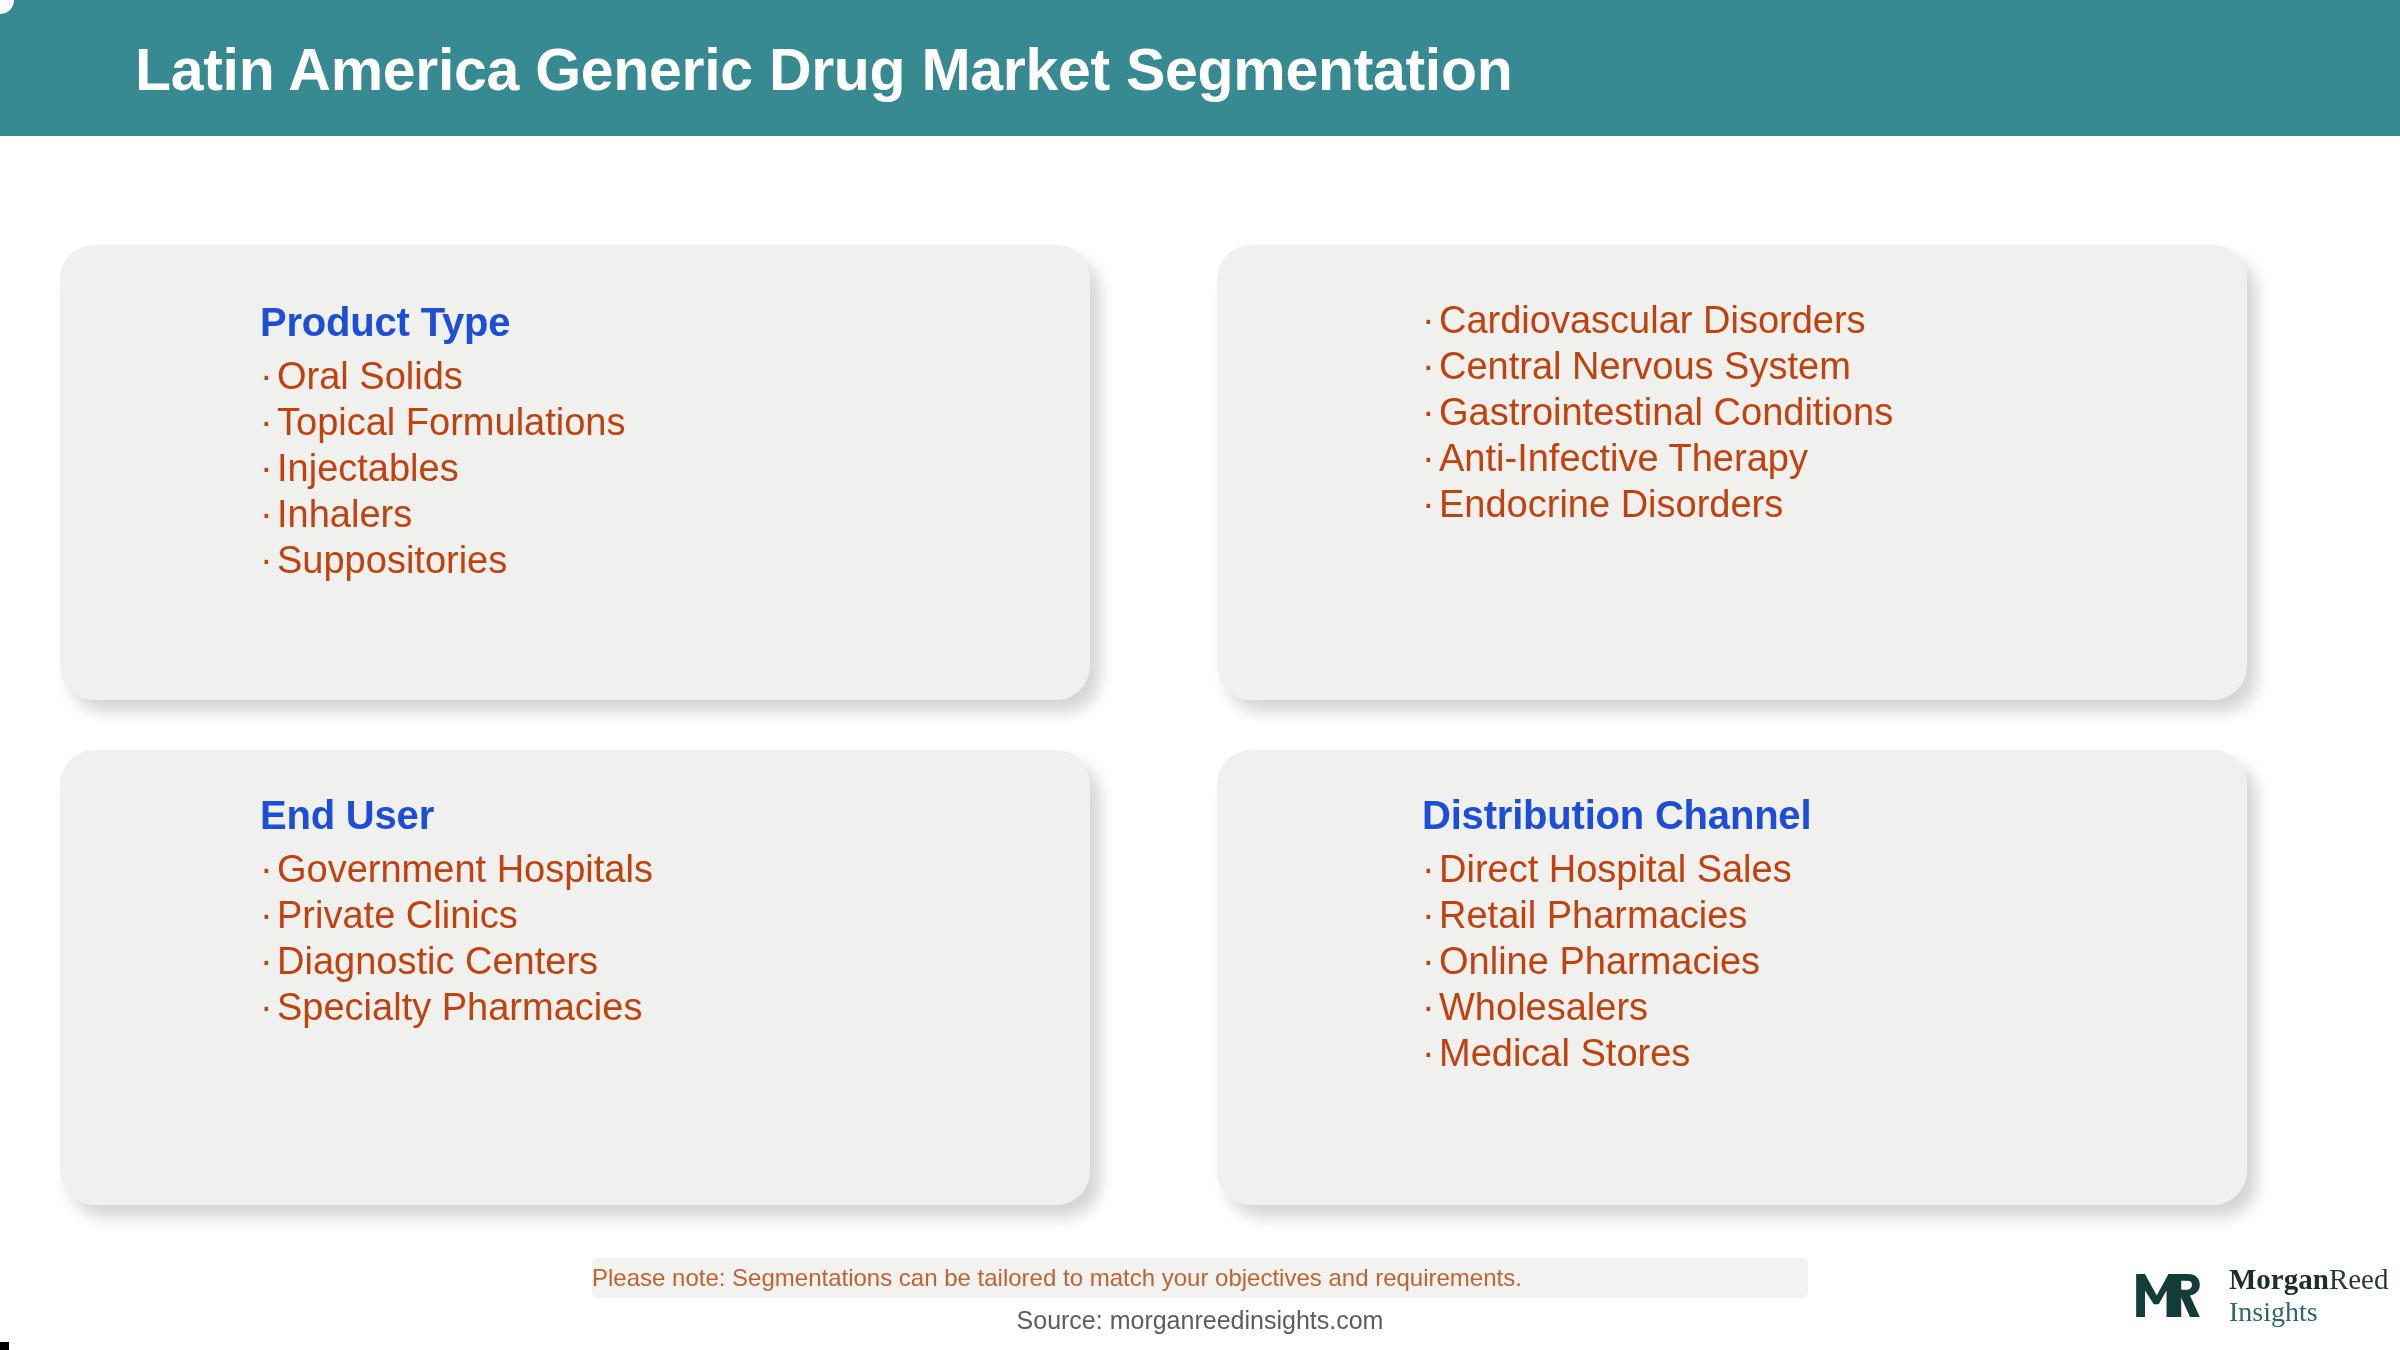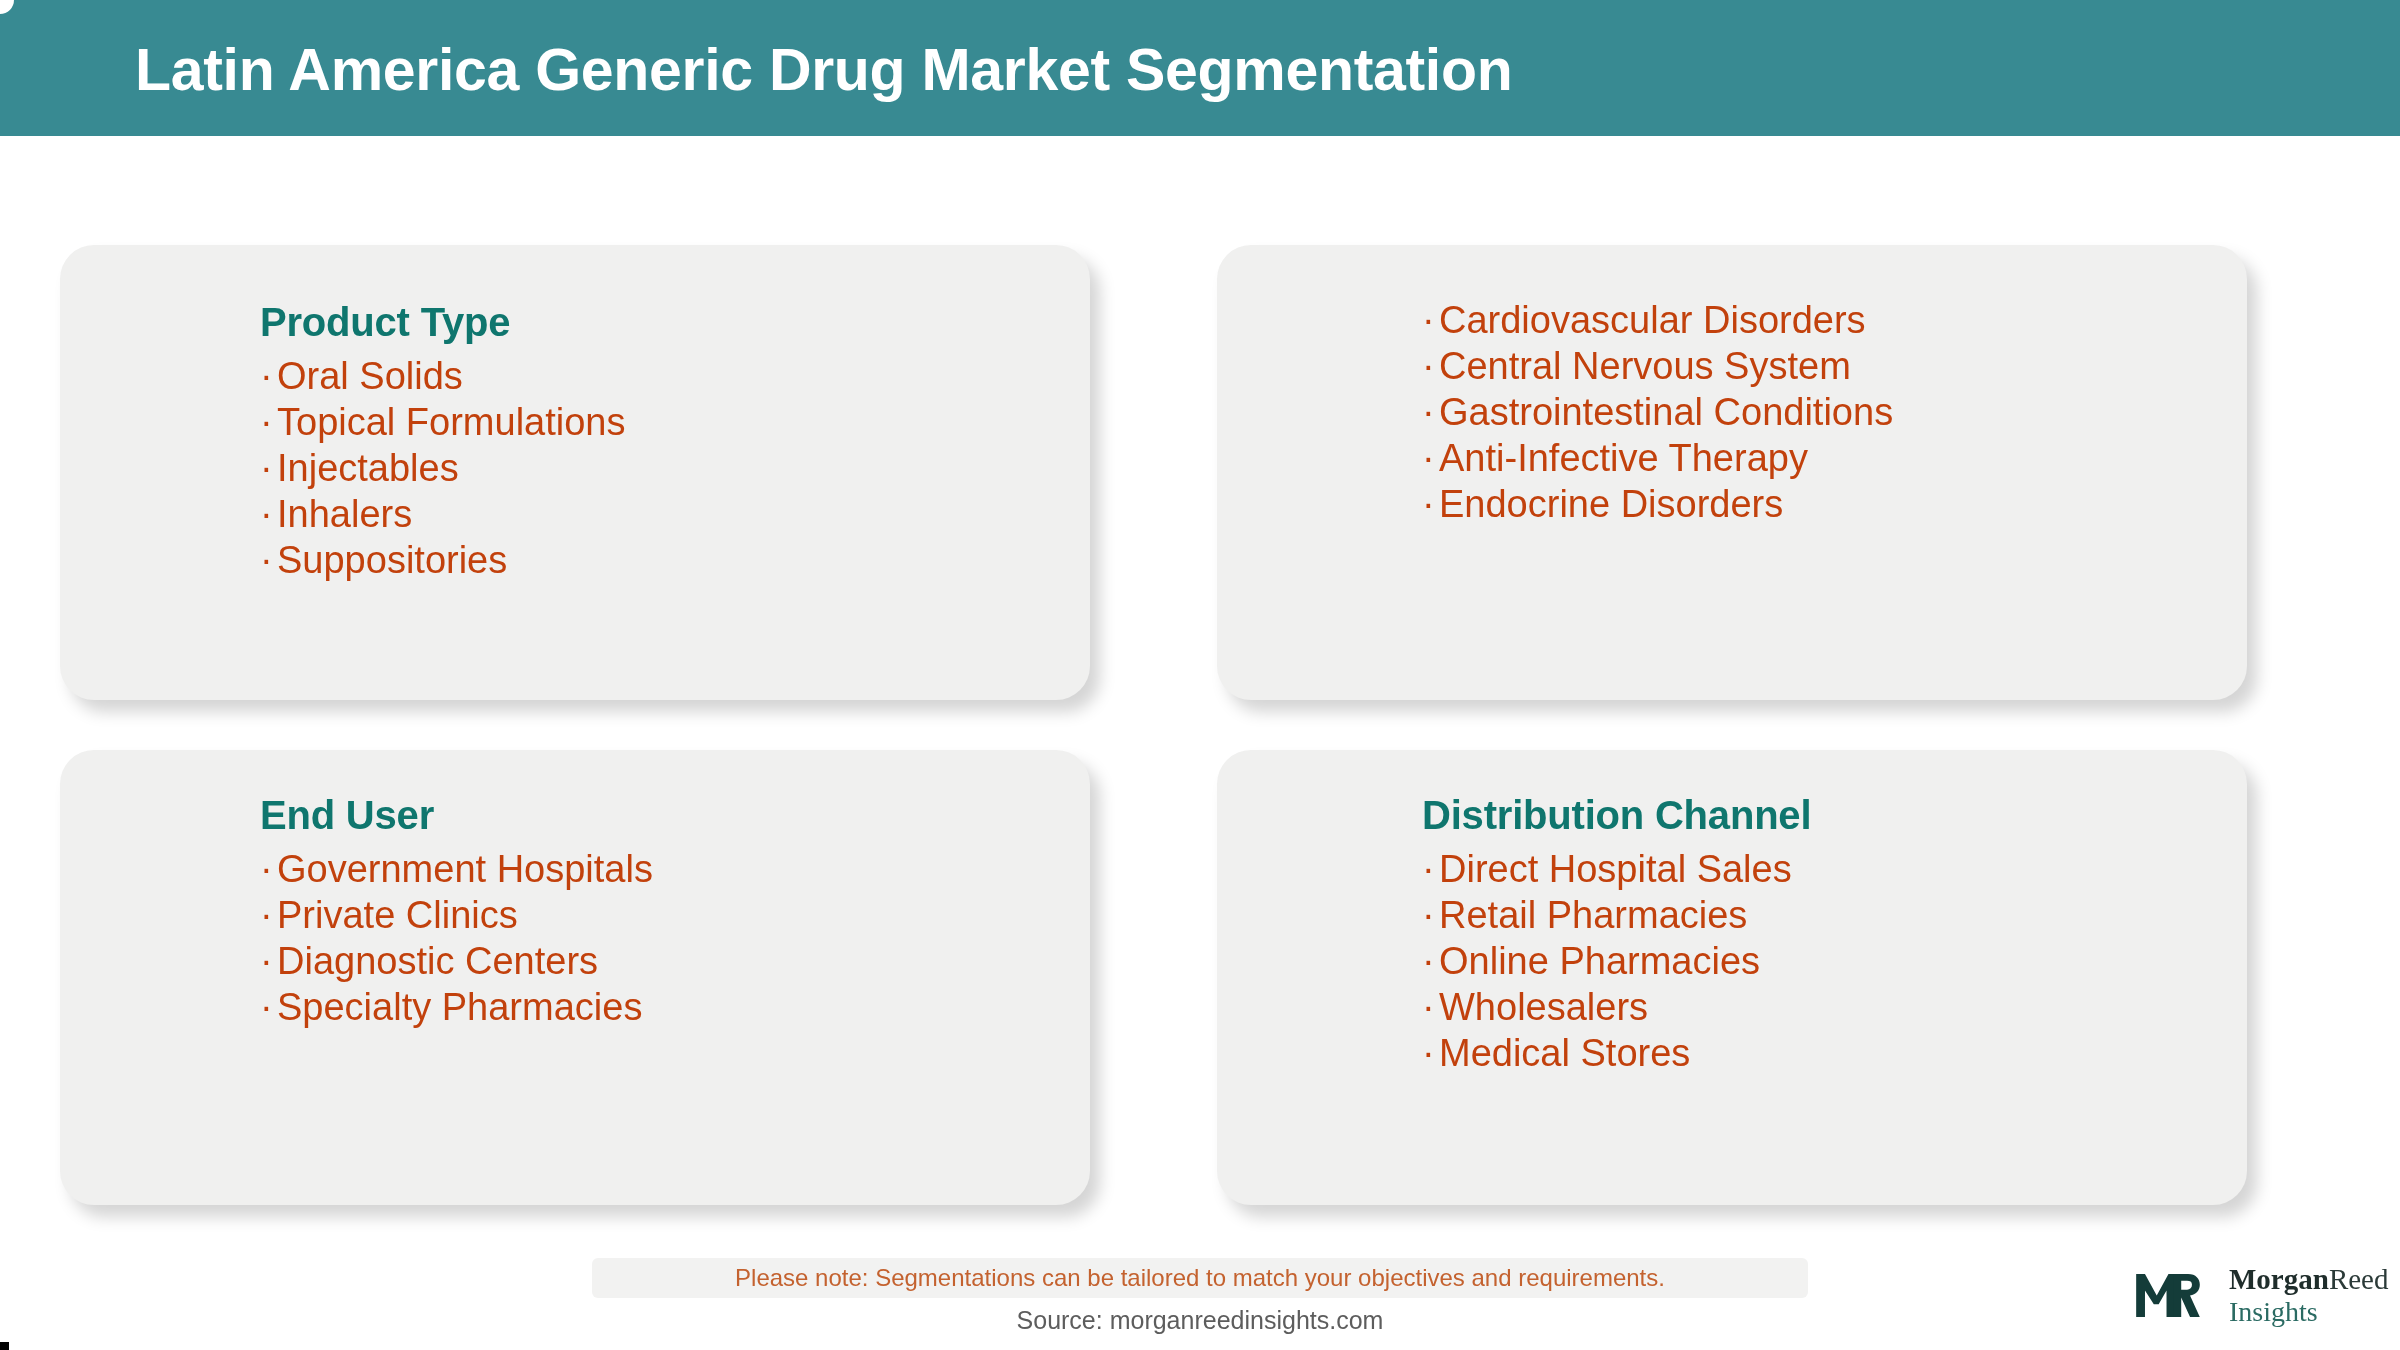--- a/index.html
+++ b/index.html
@@ -73,21 +73,21 @@
     left: 200px;
     top: 52px;
     right: 30px;
   }
   .card.c1 .card-inner { left: 205px; }
   .card.r1 .card-inner { top: 40px; }
 
   .card-title {
     font-size: 40px;
     font-weight: 700;
-    color: #0f766e;
+    color: #1d4ed8;
     letter-spacing: -0.2px;
     margin: 0 0 6px 0;
     line-height: 1.25;
     white-space: nowrap;
   }
   .card-list {
     list-style: none;
     margin: 0;
     padding: 0;
   }
@@ -107,21 +107,21 @@
   .note-box {
     position: absolute;
     left: 592px;
     top: 1258px;
     width: 1216px;
     height: 40px;
     background: #f2f2f1;
     border-radius: 6px;
     display: flex;
     align-items: center;
-    justify-content: center;
+    justify-content: flex-start;
     box-sizing: border-box;
   }
   .note-text {
     font-size: 24px;
     font-weight: 400;
     color: #c4622f;
     white-space: nowrap;
   }
   .source-text {
     position: absolute;

